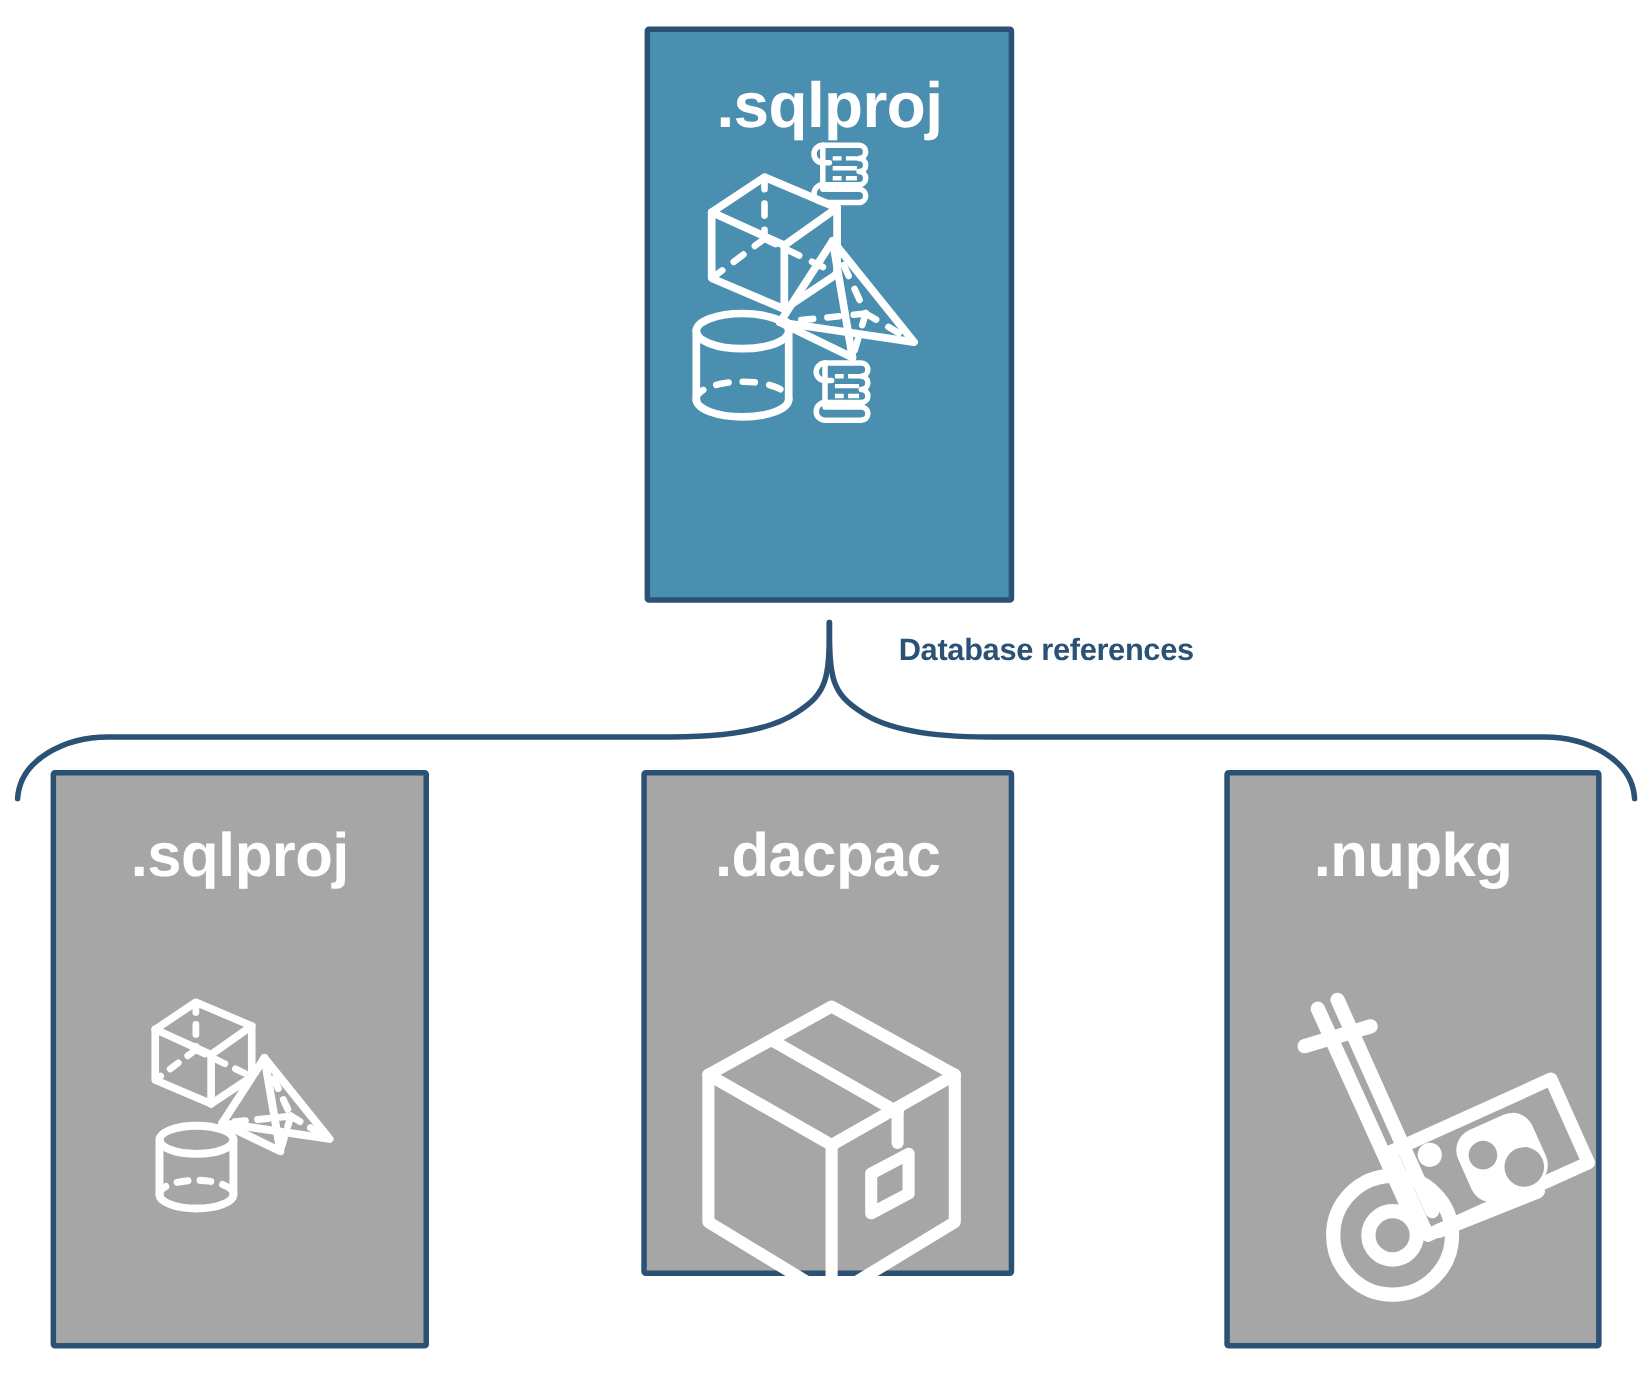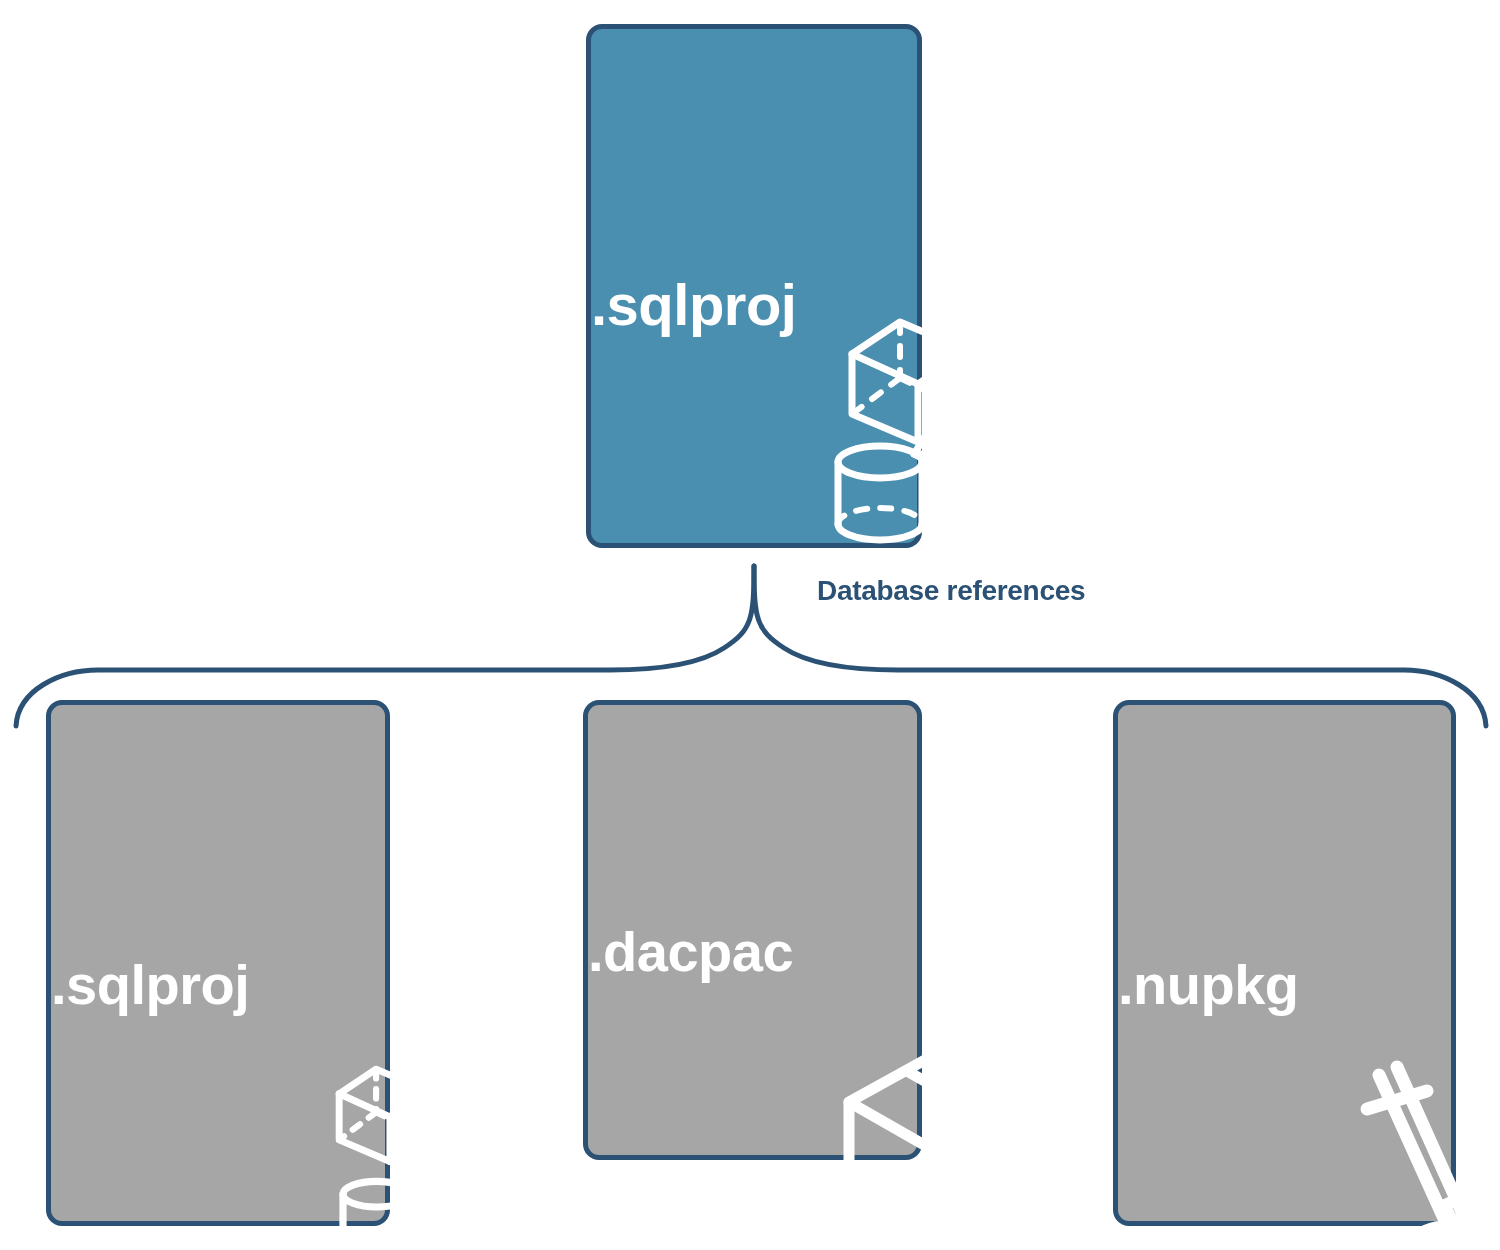--- a/index.html
+++ b/index.html
@@ -16,22 +16,23 @@
     height: 1250px;
     background: #ffffff;
     overflow: hidden;
   }
 
   
   .card {
     position: absolute;
     box-sizing: border-box;
     border: 5px solid #2b5175;
-    border-radius: 16px;
+    border-radius: 4px;
     display: flex;
+    flex-direction: column;
     align-items: center;
   }
   .card.blue  { background: #4a8fb0; }
   .card.gray  { background: #a6a6a6; }
 
   .card-title {
     color: #ffffff;
     font-weight: bold;
     letter-spacing: -0.5px;
     line-height: 1;

